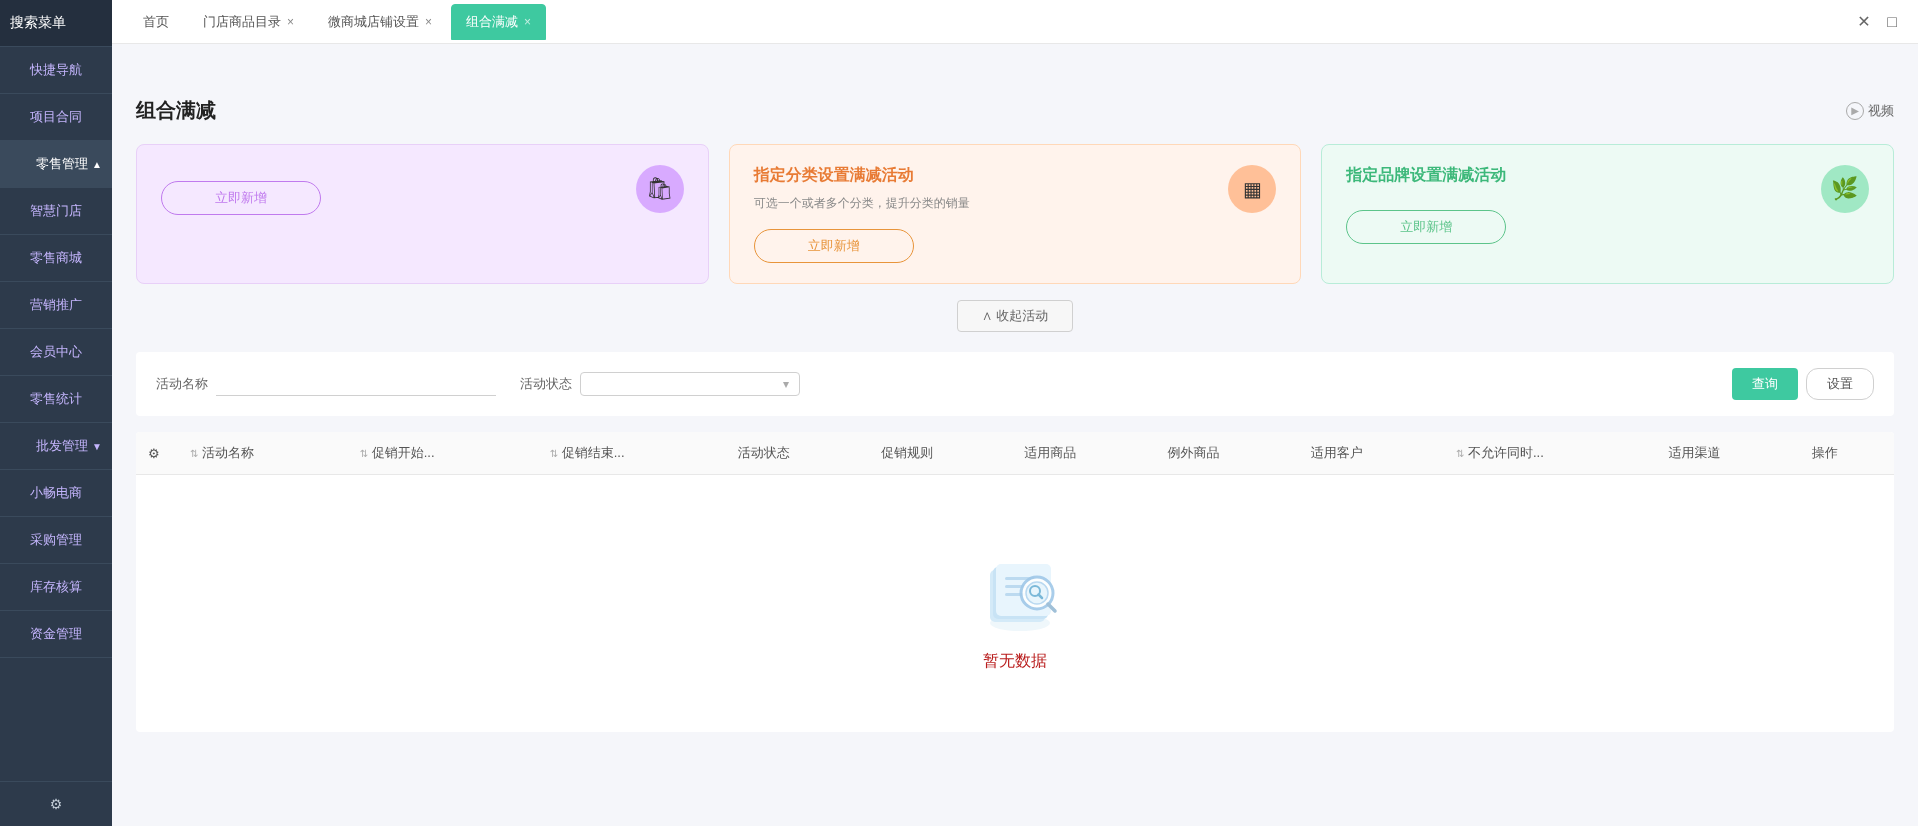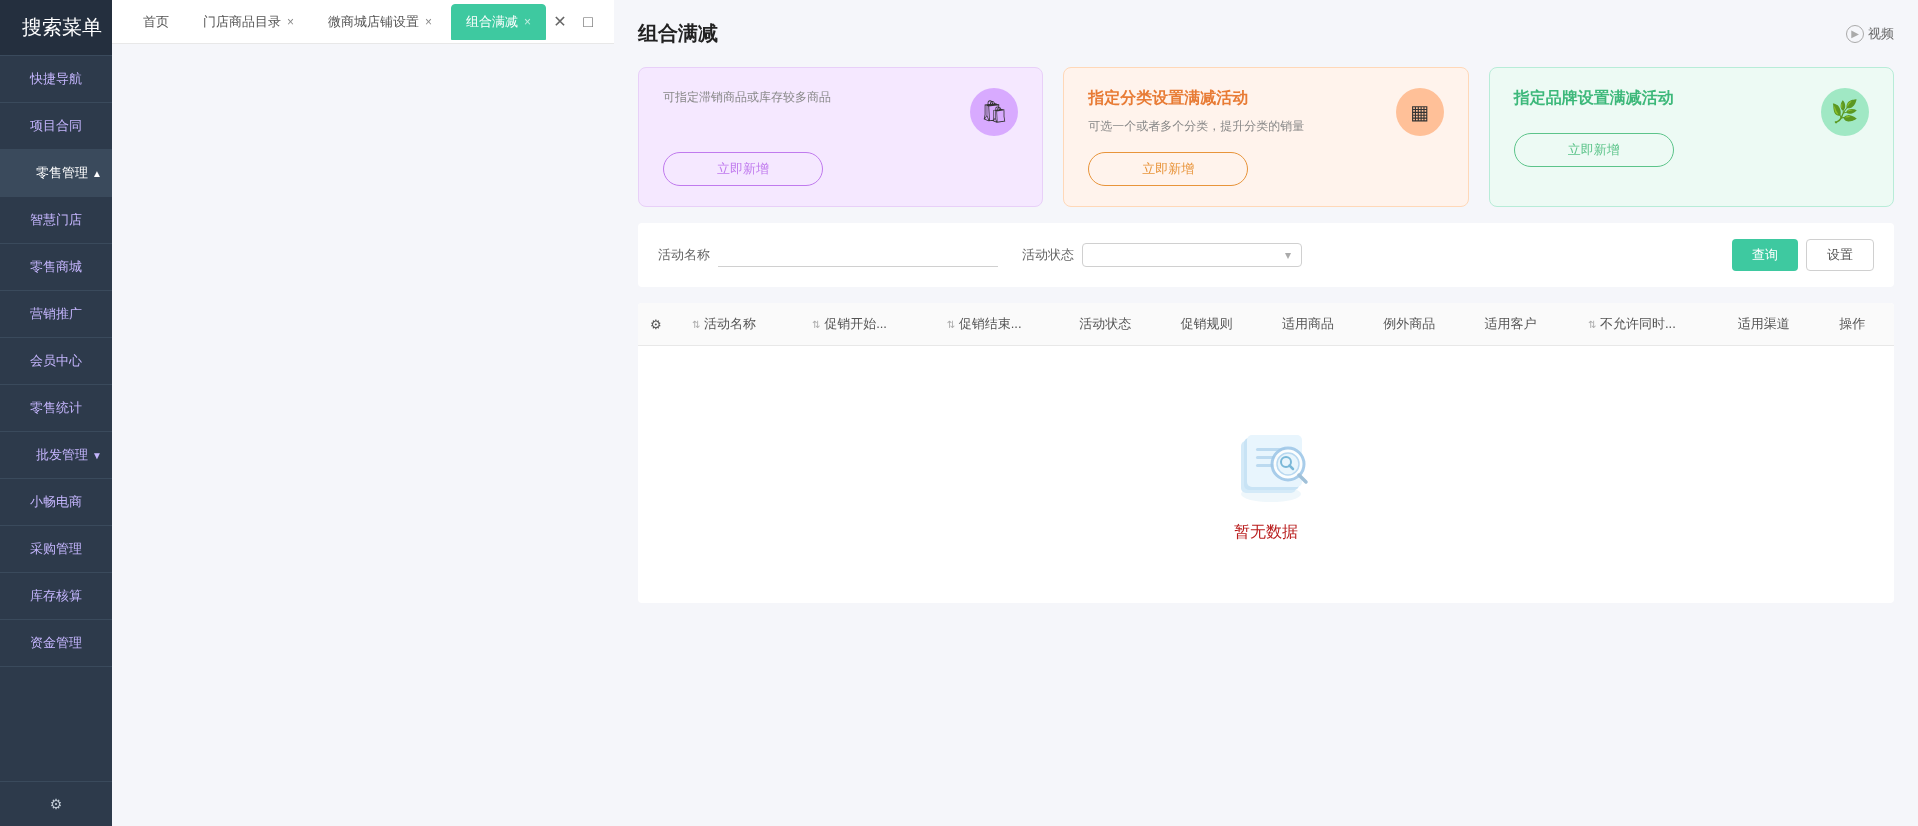--- a/index.html
+++ b/index.html
@@ -11,25 +11,25 @@
       background: #2d3a4b;
       color: #ccc;
       display: flex;
       flex-direction: column;
       flex-shrink: 0;
       height: 100%;
       overflow: hidden;
     }
     .sidebar-search {
       padding: 14px 10px;
-      font-size: 20px;
+      font-size: 14px;
       color: #fff;
       background: #242f3e;
       cursor: pointer;
-      text-align: right;
+      text-align: left;
       border-bottom: 1px solid #3a4a5c;
     }
     .sidebar-item {
       padding: 14px 10px;
       font-size: 13px;
       color: #c4b5fd;
       cursor: pointer;
       text-align: center;
       border-bottom: 1px solid #3a4a5c;
       transition: background 0.2s;
@@ -42,23 +42,24 @@
       text-align: center;
       border-top: 1px solid #3a4a5c;
       cursor: pointer;
       color: #bfc9d4;
     }
 
     
     .main-area {
       flex: 1;
       display: flex;
-      flex-direction: row;
+      flex-direction: column;
       overflow: hidden;
       background: #f5f6fa;
+      gap: 33px;
     }
 
     
     .tab-bar {
       display: flex;
       align-items: center;
       background: #fff;
       border-bottom: 1px solid #e8e8e8;
       padding: 0 16px;
       height: 44px;
@@ -274,21 +275,21 @@
       border: none;
       border-radius: 4px;
       cursor: pointer;
       font-size: 13px;
     }
     .btn-default {
       padding: 6px 20px;
       background: #fff;
       color: #555;
       border: 1px solid #d0d0d0;
-      border-radius: 4px;
+      border-radius: 12px;
       cursor: pointer;
       font-size: 13px;
     }
 
     
     .table-section {
       background: #fff;
       border-radius: 4px;
       overflow: hidden;
     }
@@ -406,39 +407,41 @@
       <div class="video-link">
         <span style="width:18px;height:18px;border:1.5px solid #aaa;border-radius:50%;display:flex;align-items:center;justify-content:center;font-size:10px;color:#aaa;">▶</span>
         <span>视频</span>
       </div>
     </div>
 
     <div class="cards-section">
 
       <div class="promo-card purple">
         <div class="promo-card-icon">🛍</div>
-        <div class="promo-card-desc">可指定滞销商品或库存较多商品</div>
         <button class="promo-card-btn">立即新增</button>
       </div>
 
       <div class="promo-card orange">
         <div class="promo-card-icon" style="font-size:20px;">▦</div>
         <div class="promo-card-title">指定分类设置满减活动</div>
         <div class="promo-card-desc">可选一个或者多个分类，提升分类的销量</div>
         <button class="promo-card-btn">立即新增</button>
       </div>
 
       <div class="promo-card green">
         <div class="promo-card-icon">🌿</div>
         <div class="promo-card-title">指定品牌设置满减活动</div>
         <button class="promo-card-btn">立即新增</button>
       </div>
 
     </div>
 
+    <div class="collapse-bar">
+      <button class="collapse-btn">∧ 收起活动</button>
+    </div>
 
     <div class="search-bar">
       <div class="search-field">
         <label>活动名称</label>
         <input class="search-input" type="text" style="">
       </div>
       <div class="search-field">
         <label>活动状态</label>
         <div class="search-select-wrapper">
           <span class="search-select-label"></span>

